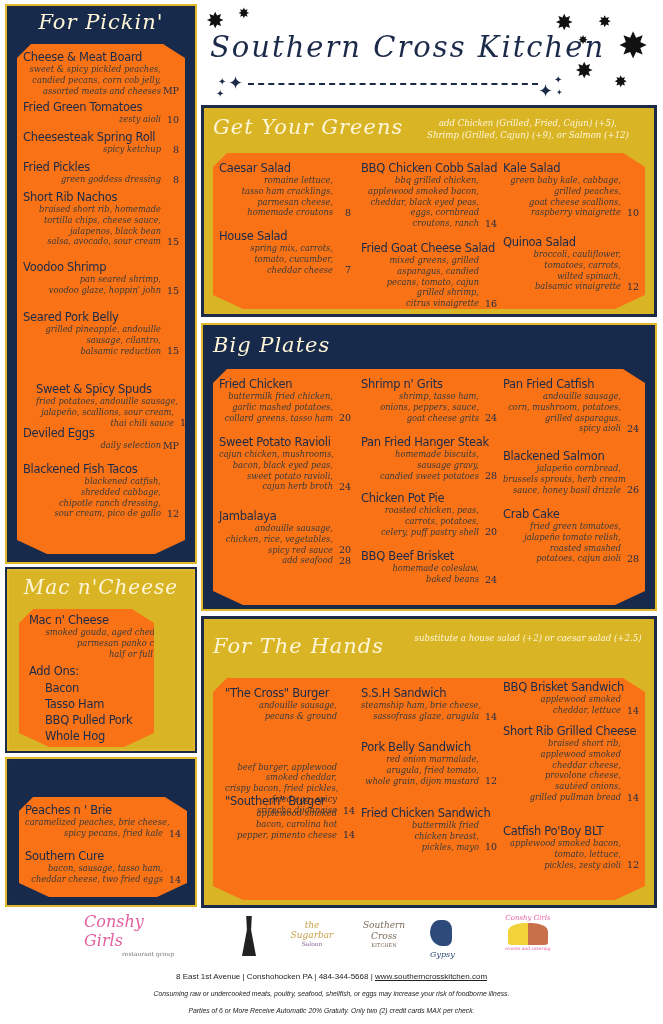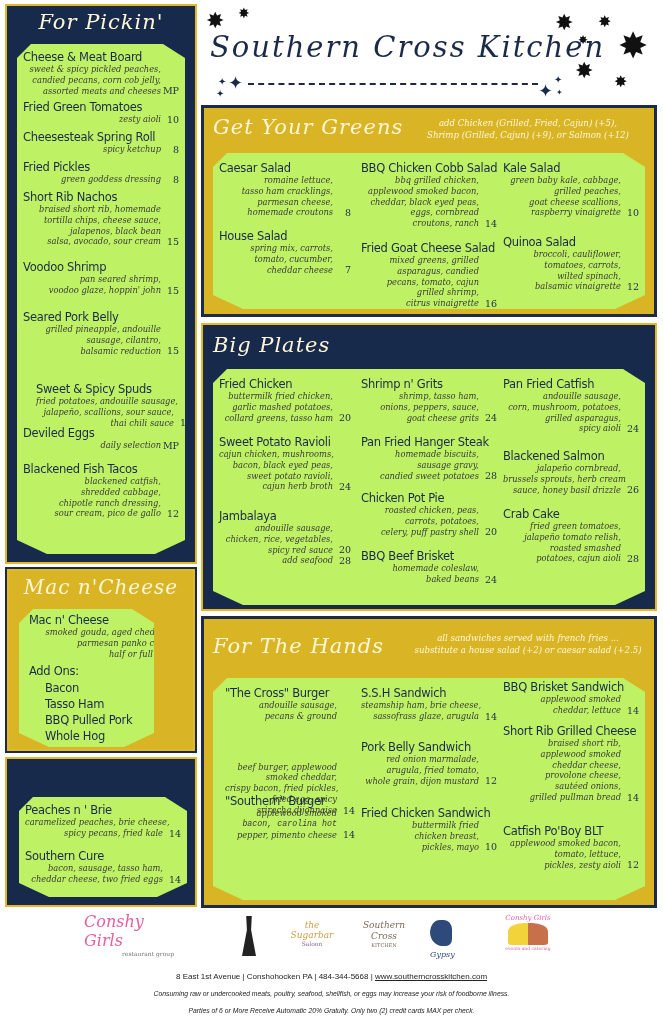--- a/index.html
+++ b/index.html
@@ -3,21 +3,21 @@
 <meta charset="utf-8">
 <style>
 *{box-sizing:border-box;margin:0;padding:0}
 html,body{width:663px;height:1024px;background:#fff;overflow:hidden}
 body{position:relative;font-family:"DejaVu Serif",serif;color:#2b2b2b}
 .abs{position:absolute}
 .panel{position:absolute;border:2px solid #e0ba2a;outline:2px solid #1b2a49;outline-offset:-4px}
 .panel.navy{background:#172a4b}
 .panel.gold{background:#d9b526;border-color:#1b2a49;outline:none;box-shadow:inset 0 0 0 1px #1b2a49}
 .hdr{position:absolute;font-family:"DejaVu Serif",serif;font-style:italic;color:#fff6d8;letter-spacing:1px}
-.card{position:absolute;background:#bef264;clip-path:polygon(14px 0,calc(100% - 22px) 0,100% 14px,100% calc(100% - 14px),calc(100% - 30px) 100%,30px 100%,0 calc(100% - 14px),0 14px)}
+.card{position:absolute;background:#f97316;clip-path:polygon(14px 0,calc(100% - 22px) 0,100% 14px,100% calc(100% - 14px),calc(100% - 30px) 100%,30px 100%,0 calc(100% - 14px),0 14px)}
 .item{position:absolute}
 .iname{font-family:"DejaVu Sans",sans-serif;color:#1b2a49;font-size:11.5px;font-weight:normal;white-space:nowrap;letter-spacing:-0.3px}
 .idesc{font-family:"DejaVu Serif",serif;font-style:italic;color:#3a3a3a;font-size:8.3px;line-height:10.8px;text-align:right;white-space:nowrap}
 .iprice{font-family:"DejaVu Serif",serif;font-size:9.5px;color:#1b2a49;position:absolute;right:0;bottom:0}
 .star{position:absolute;color:#111;line-height:1}
 .note{position:absolute;font-family:"DejaVu Serif",serif;font-style:italic;font-size:8.6px;color:#fff6d8;text-align:center;line-height:12px}
 .footer{position:absolute;left:0;width:663px;text-align:center}
 </style>
 </head>
 <body>
@@ -88,21 +88,21 @@
         <div class="item" style="left: 6px; top: 266px; width: 156px;">
           <div class="iname">Seared Pork Belly</div>
           <div class="idesc" style="padding-right: 18px;">grilled pineapple, andouille</div>
           <div class="idesc" style="padding-right: 18px;">sausage, cilantro,</div>
           <div class="idesc" style="padding-right: 18px;">balsamic reduction</div>
           <div class="iprice">15</div>
         </div>
         <div class="item" style="left: 6px; top: 338px; width: 156px; margin-left: 13px;">
           <div class="iname">Sweet &amp; Spicy Spuds</div>
           <div class="idesc" style="padding-right: 18px;">fried potatoes, andouille sausage,</div>
-          <div class="idesc" style="padding-right: 18px;">jalapeño, scallions, sour sauce,</div>
+          <div class="idesc" style="padding-right: 18px;">jalapeño, scallions, sour cream,</div>
           <div class="idesc" style="padding-right: 18px;">thai chili sauce</div>
           <div class="iprice">10</div>
         </div>
         <div class="item" style="left: 6px; top: 382px; width: 156px;">
           <div class="iname">Deviled Eggs</div>
           <div class="idesc" style="padding-right: 18px;">daily selection</div>
           <div class="iprice">MP</div>
         </div>
         <div class="item" style="left: 6px; top: 418px; width: 156px;">
           <div class="iname">Blackened Fish Tacos</div>
@@ -306,40 +306,39 @@
           <div class="idesc" style="padding-right: 18px;">potatoes, cajun aioli</div>
           <div class="iprice">28</div>
         </div>
       </div>
   </div>
 </div>
 
 <div class="panel gold" style="left:201px;top:616px;width:456px;height:292px;border:2px solid #1b2a49">
   <div class="hdr" style="left:10px;top:16px;font-size:21px">For The Hands</div>
   <div class="note" style="left:200px;top:14px;width:250px">
-    <div>all sandwiches served with french fries ...</div>
     <div>substitute a house salad (+2) or caesar salad  (+2.5)</div>
   </div>
   <div class="card" style="left:10px;top:60px;width:432px;height:222px">
     <div id="hands-list">
         <div class="item" style="left: 12px; top: 8px; width: 130px;">
           <div class="iname">"The Cross" Burger</div>
           <div class="idesc" style="padding-right: 18px;">andouille sausage,</div>
           <div class="idesc" style="padding-right: 18px;">pecans &amp; ground</div>
           <div class="idesc" style="padding-right: 18px; margin-top: 40px;">beef burger, applewood</div>
           <div class="idesc" style="padding-right: 18px;">smoked cheddar,</div>
           <div class="idesc" style="padding-right: 18px;">crispy bacon, fried pickles,</div>
           <div class="idesc" style="padding-right: 18px;">fried egg, spicy</div>
           <div class="idesc" style="padding-right: 18px;">sriracha dijonnaise</div>
           <div class="iprice">14</div>
         </div>
         <div class="item" style="left: 12px; top: 116px; width: 130px;">
           <div class="iname">"Southern" Burger</div>
           <div class="idesc" style="padding-right: 18px;">applewood smoked</div>
-          <div class="idesc" style="padding-right: 18px; font-family: Liberation Mono, monospace;">bacon, carolina hot</div>
+          <div class="idesc" style="padding-right: 18px;">bacon, carolina hot</div>
           <div class="idesc" style="padding-right: 18px;">pepper, pimento cheese</div>
           <div class="iprice">14</div>
         </div>
         <div class="item" style="left: 148px; top: 8px; width: 136px;">
           <div class="iname">S.S.H Sandwich</div>
           <div class="idesc" style="padding-right: 18px;">steamship ham, brie cheese,</div>
           <div class="idesc" style="padding-right: 18px;">sassofrass glaze, arugula</div>
           <div class="iprice">14</div>
         </div>
         <div class="item" style="left: 148px; top: 62px; width: 136px;">

